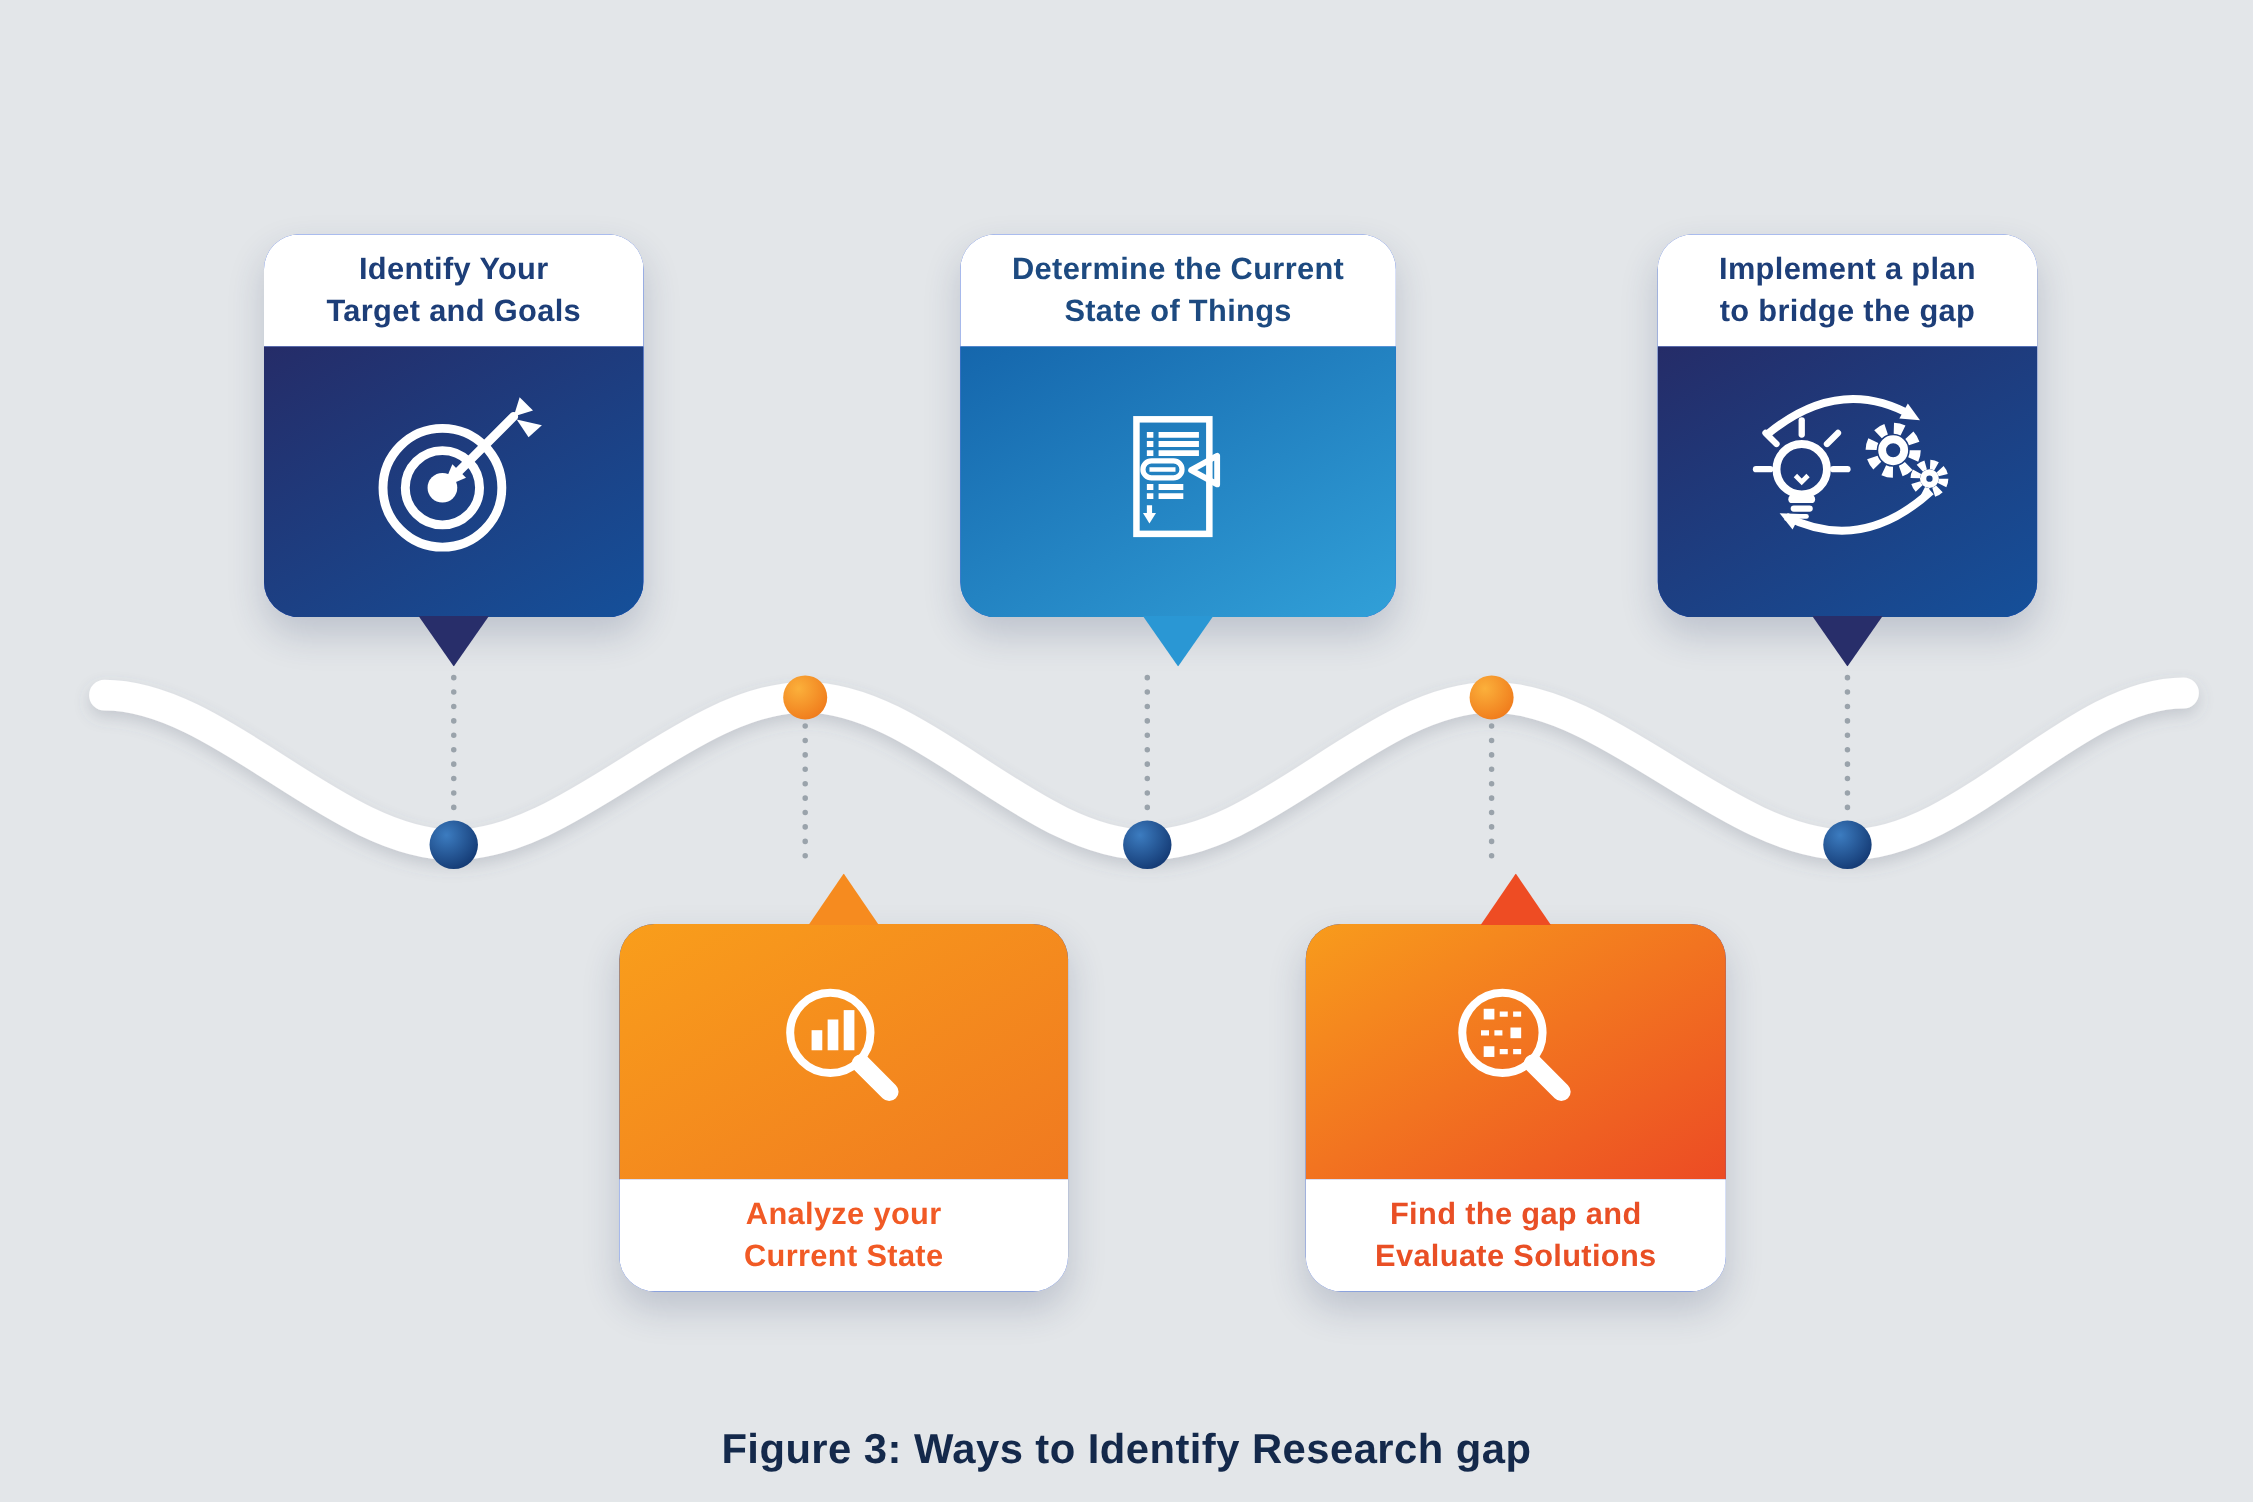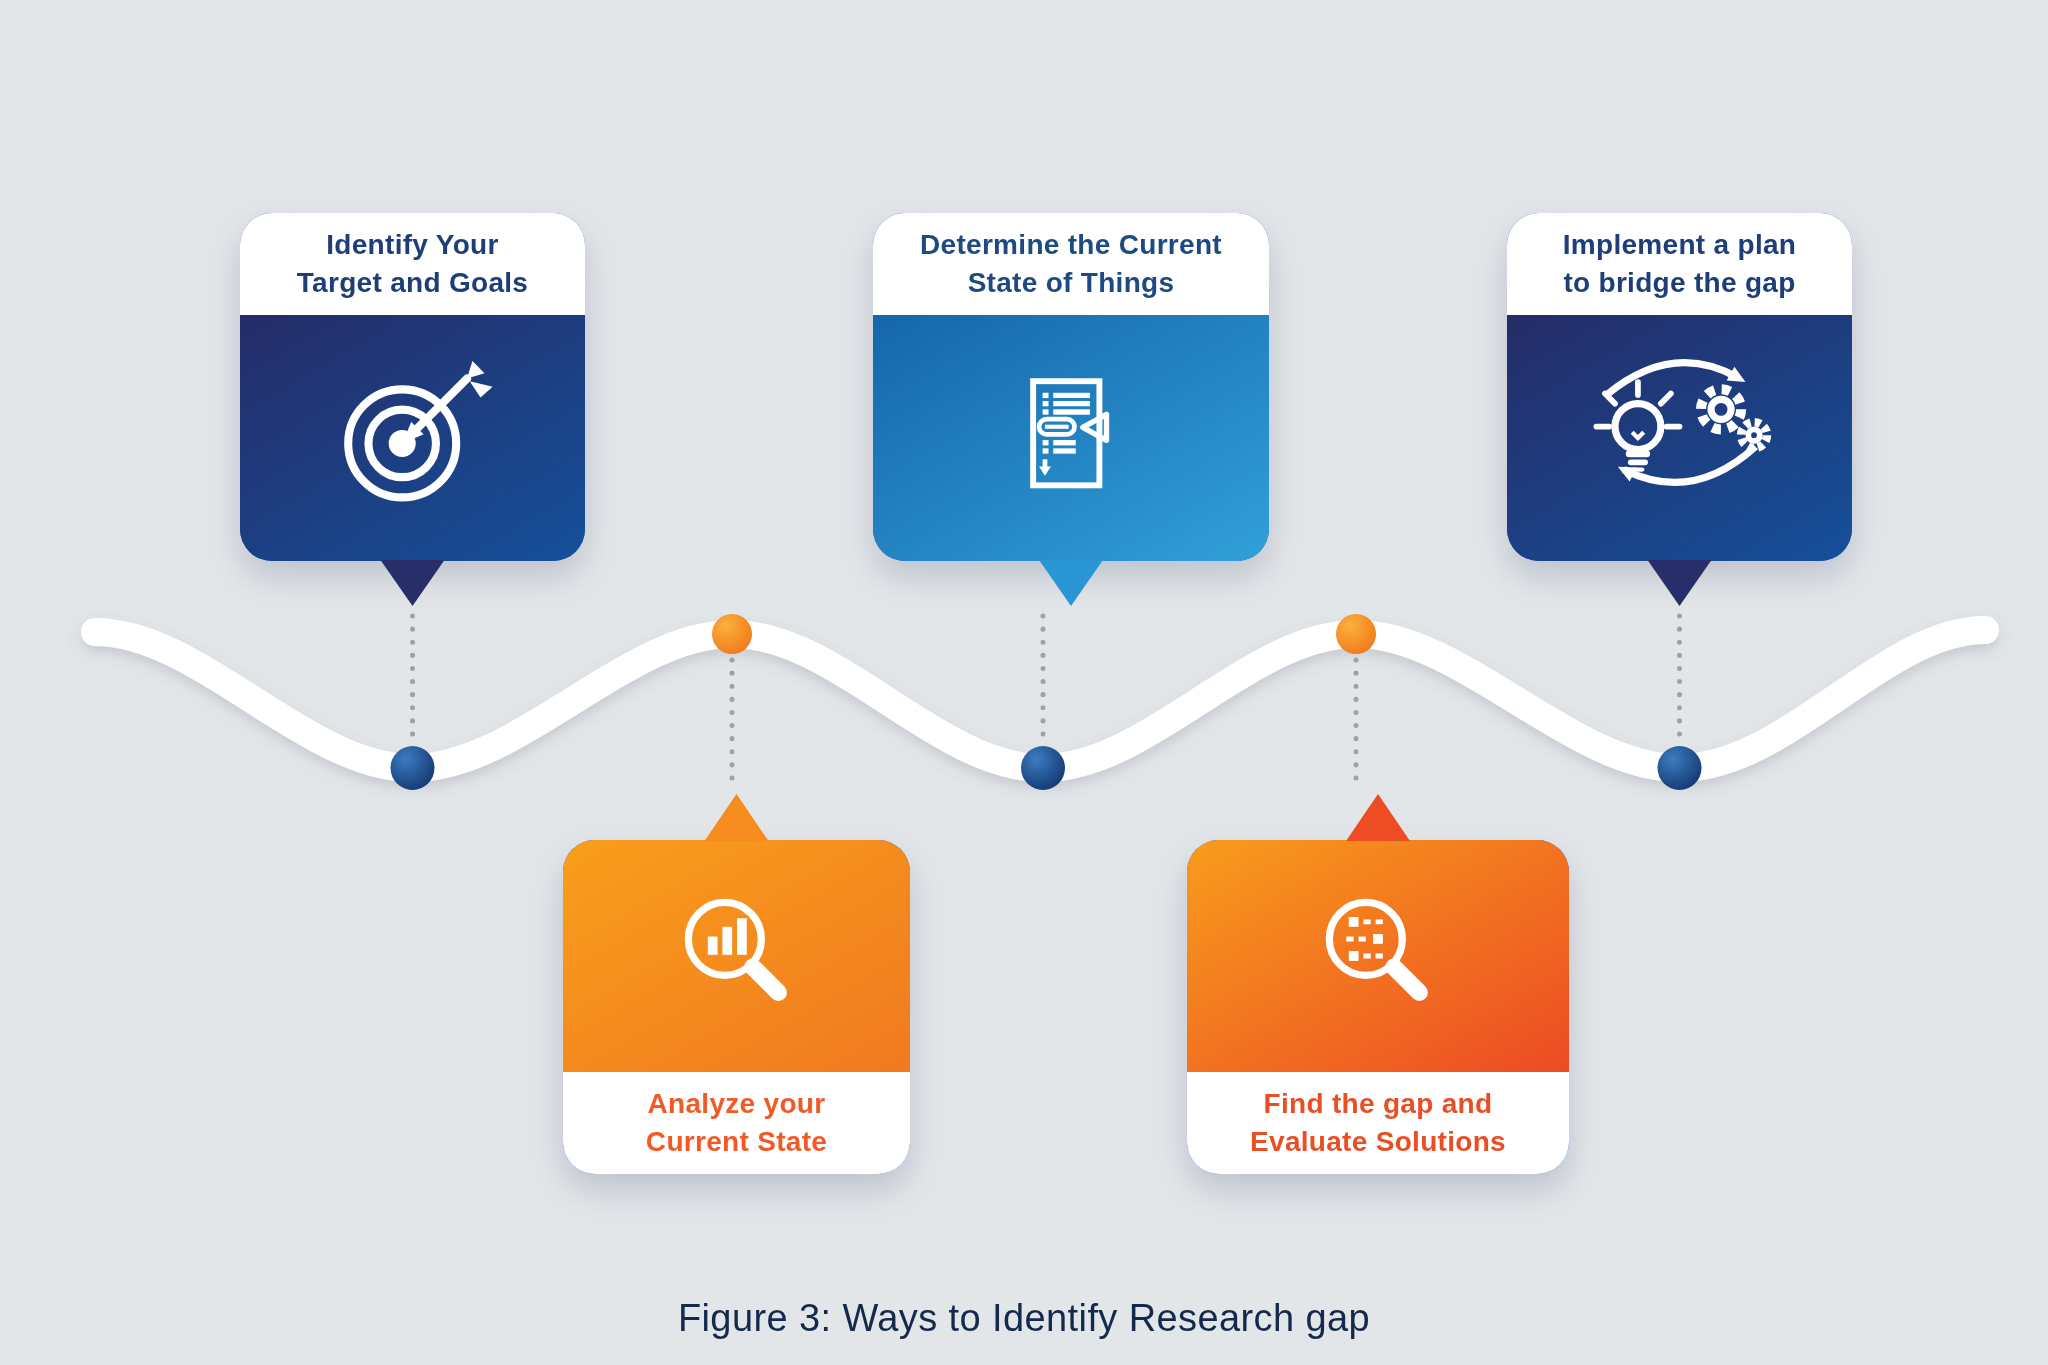--- a/index.html
+++ b/index.html
@@ -20,21 +20,21 @@
   .step-bottom .card-body { height:232px; }
   .card-title {
     font-size:28px; line-height:38px; font-weight:700; text-align:center;
     white-space:pre-line; letter-spacing:0.3px; padding:0 12px;
   }
   .pointer-down { width:64px; height:46px; clip-path:polygon(0 0,100% 0,50% 100%); margin-top:-1px; }
   .pointer-up   { width:64px; height:47px; clip-path:polygon(50% 0,0 100%,100% 100%); margin-bottom:-1px; }
 
   .caption {
     position:absolute; left:0; top:1297px; width:100%; text-align:center;
-    font-size:38px; font-weight:400; color:#14294b; letter-spacing:0.4px;
+    font-size:38px; font-weight:700; color:#14294b; letter-spacing:0.4px;
   }
   .icon { display:block; }
 </style>
 </head>
 <body>
 
 <div class="stage">
 
   <svg class="timeline-svg" viewBox="0 0 2048 1365">
     <defs>
@@ -151,21 +151,21 @@
           <path d="M 24 30 Q 70 -8 116 18" fill="none" stroke="#fff" stroke-width="5"></path>
           <polygon points="121,21 107.9,19.9 113.3,10.3" fill="#fff"></polygon>
           <path d="M 128 66 Q 84 106 36 82" fill="none" stroke="#fff" stroke-width="5"></path>
           <polygon points="32,80 45.2,80.5 40.2,90.3" fill="#fff"></polygon>
         </svg>
       </div>
     </div>
     <div class="pointer-down" style="background: rgb(40, 46, 106);"></div>
   </div>
 
-  <div class="step step-bottom" style="left:563px; top:794px; width:347px">
+  <div class="step step-bottom" style="left:563px; top:794px; width:408px">
     <div class="pointer-up" style="background: rgb(246, 139, 31);"></div>
     <div class="bubble">
       <div class="card-body" style="background: linear-gradient(150deg, rgb(249, 158, 27), rgb(240, 121, 32));">
         <svg class="icon" width="146" height="146" viewBox="0 0 120 120">
           <circle cx="50" cy="46" r="30" fill="none" stroke="#fff" stroke-width="6"></circle>
           <rect x="36" y="44" width="8" height="15" fill="#fff"></rect>
           <rect x="48" y="36" width="8" height="23" fill="#fff"></rect>
           <rect x="60" y="29" width="8" height="30" fill="#fff"></rect>
           <line x1="73" y1="69" x2="94" y2="90" stroke="#fff" stroke-width="14" stroke-linecap="round"></line>
         </svg>

